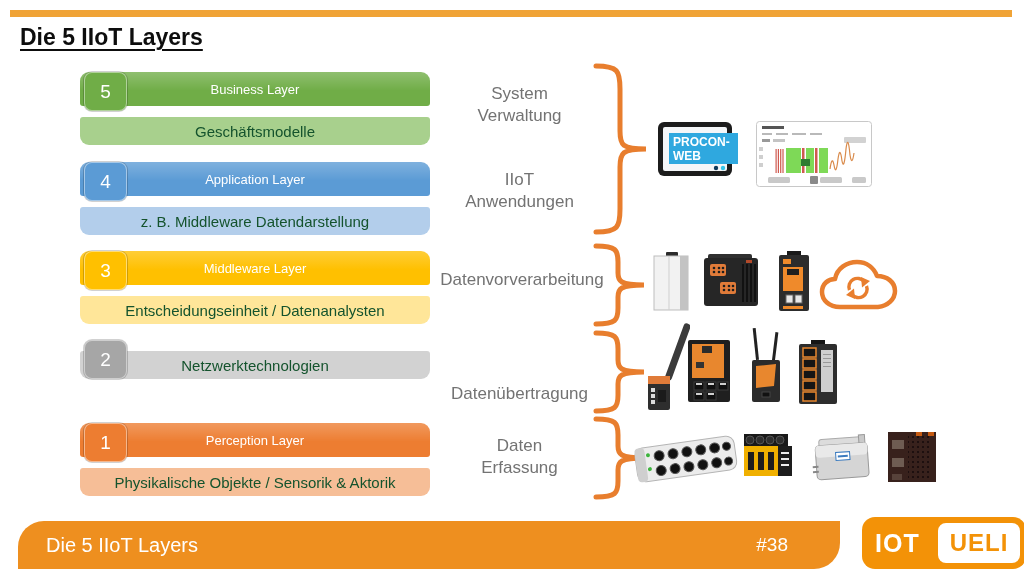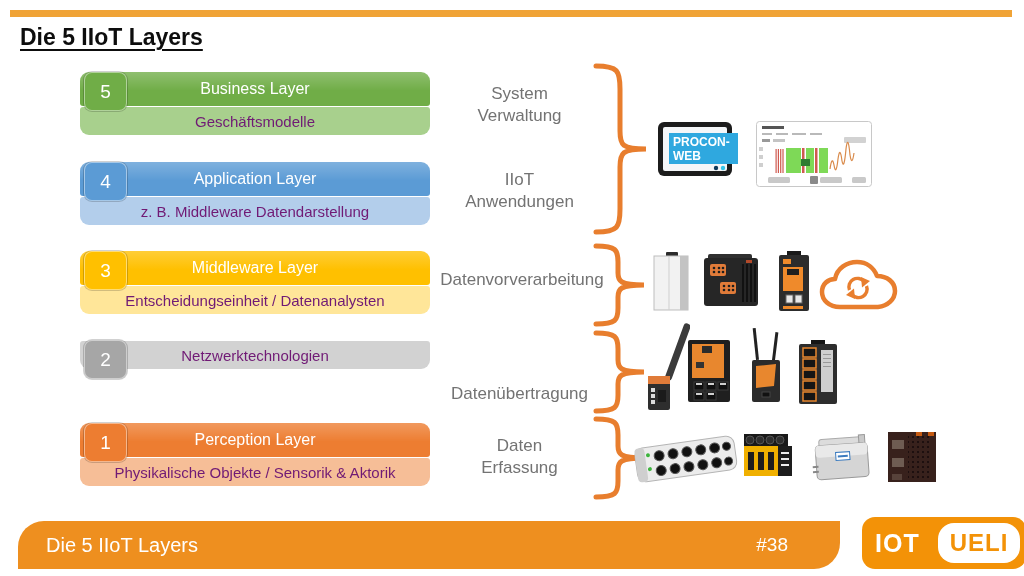--- a/index.html
+++ b/index.html
@@ -9,24 +9,24 @@
   
   .top-strip{position:absolute;left:10px;top:10px;width:1002px;height:7px;background:#F0A336;}
 
   
   .slide-title{position:absolute;left:20px;top:24px;font-size:23px;font-weight:bold;color:#0d0d0d;
                text-decoration:underline;text-underline-offset:4px;text-decoration-thickness:2px;}
 
   
   .layer{position:absolute;left:80px;width:350px;}
   .layer .hdr{position:relative;height:34px;border-radius:9px 9px 3px 3px;display:flex;align-items:center;
-              justify-content:center;color:#fff;font-size:16px;
+              justify-content:center;color:#fff;font-size:13px;
               background-image:linear-gradient(rgba(255,255,255,.22),rgba(255,255,255,0) 55%);}
   .layer .sub{height:28px;border-radius:3px 3px 9px 9px;display:flex;align-items:center;justify-content:center;
-              color:#701a75;font-size:15px;margin-top:1px;}
+              color:#14532d;font-size:15px;margin-top:11px;}
   .layer .badge{position:absolute;left:4px;top:0;width:43px;height:39px;border-radius:8px;display:flex;
                 align-items:center;justify-content:center;font-size:19px;color:#fff;z-index:2;
                 box-shadow:0 0 0 1px rgba(0,0,0,.18), inset 0 0 0 1px rgba(255,255,255,.45);}
   .l5{top:72px}.l4{top:162px}.l3{top:251px}.l2{top:340px}.l1{top:423px}
   .business  .hdr,.business  .badge{background-color:#70AD47}.business  .sub{background:#A8D08D}
   .application .hdr,.application .badge{background-color:#5B9BD5}.application .sub{background:#B3CEEB}
   .middleware .hdr,.middleware .badge{background-color:#FFC000}.middleware .sub{background:#FFE699}
   .network   .hdr,.network   .badge{background-color:#A6A6A6}.network   .sub{background:#D2D2D2}
   .perception .hdr,.perception .badge{background-color:#ED7D31}.perception .sub{background:#F6BE97}
 
@@ -63,21 +63,21 @@
   .pcb{left:886px;top:430px;}
 
   
   .footer-bar{position:absolute;left:18px;top:521px;width:822px;height:48px;background:#EE8F1F;
               border-radius:26px 0 26px 0;}
   .footer-title{position:absolute;left:28px;top:0;height:48px;line-height:48px;color:#fff;font-size:20px;}
   .page-num{position:absolute;right:52px;top:0;height:48px;line-height:48px;color:#fff;font-size:19px;}
   .logo{position:absolute;left:862px;top:517px;width:164px;height:52px;background:#F39207;border-radius:13px;}
   .logo .iot{position:absolute;left:13px;top:50%;transform:translateY(-50%);color:#fff;font-weight:bold;
              font-size:25px;letter-spacing:1px;}
-  .logo .ueli-box{position:absolute;right:6px;top:6px;bottom:6px;width:82px;background:#fff;border-radius:16px;
+  .logo .ueli-box{position:absolute;right:6px;top:6px;bottom:6px;width:82px;background:#fff;border-radius:8px;
              display:flex;align-items:center;justify-content:center;}
   .logo .ueli{color:#F39207;font-weight:bold;font-size:24px;letter-spacing:1px;}
 </style>
 </head>
 <body>
 
 <div class="slide">
 
   <div class="top-strip"></div>
   <div class="slide-title">Die 5 IIoT Layers</div>

